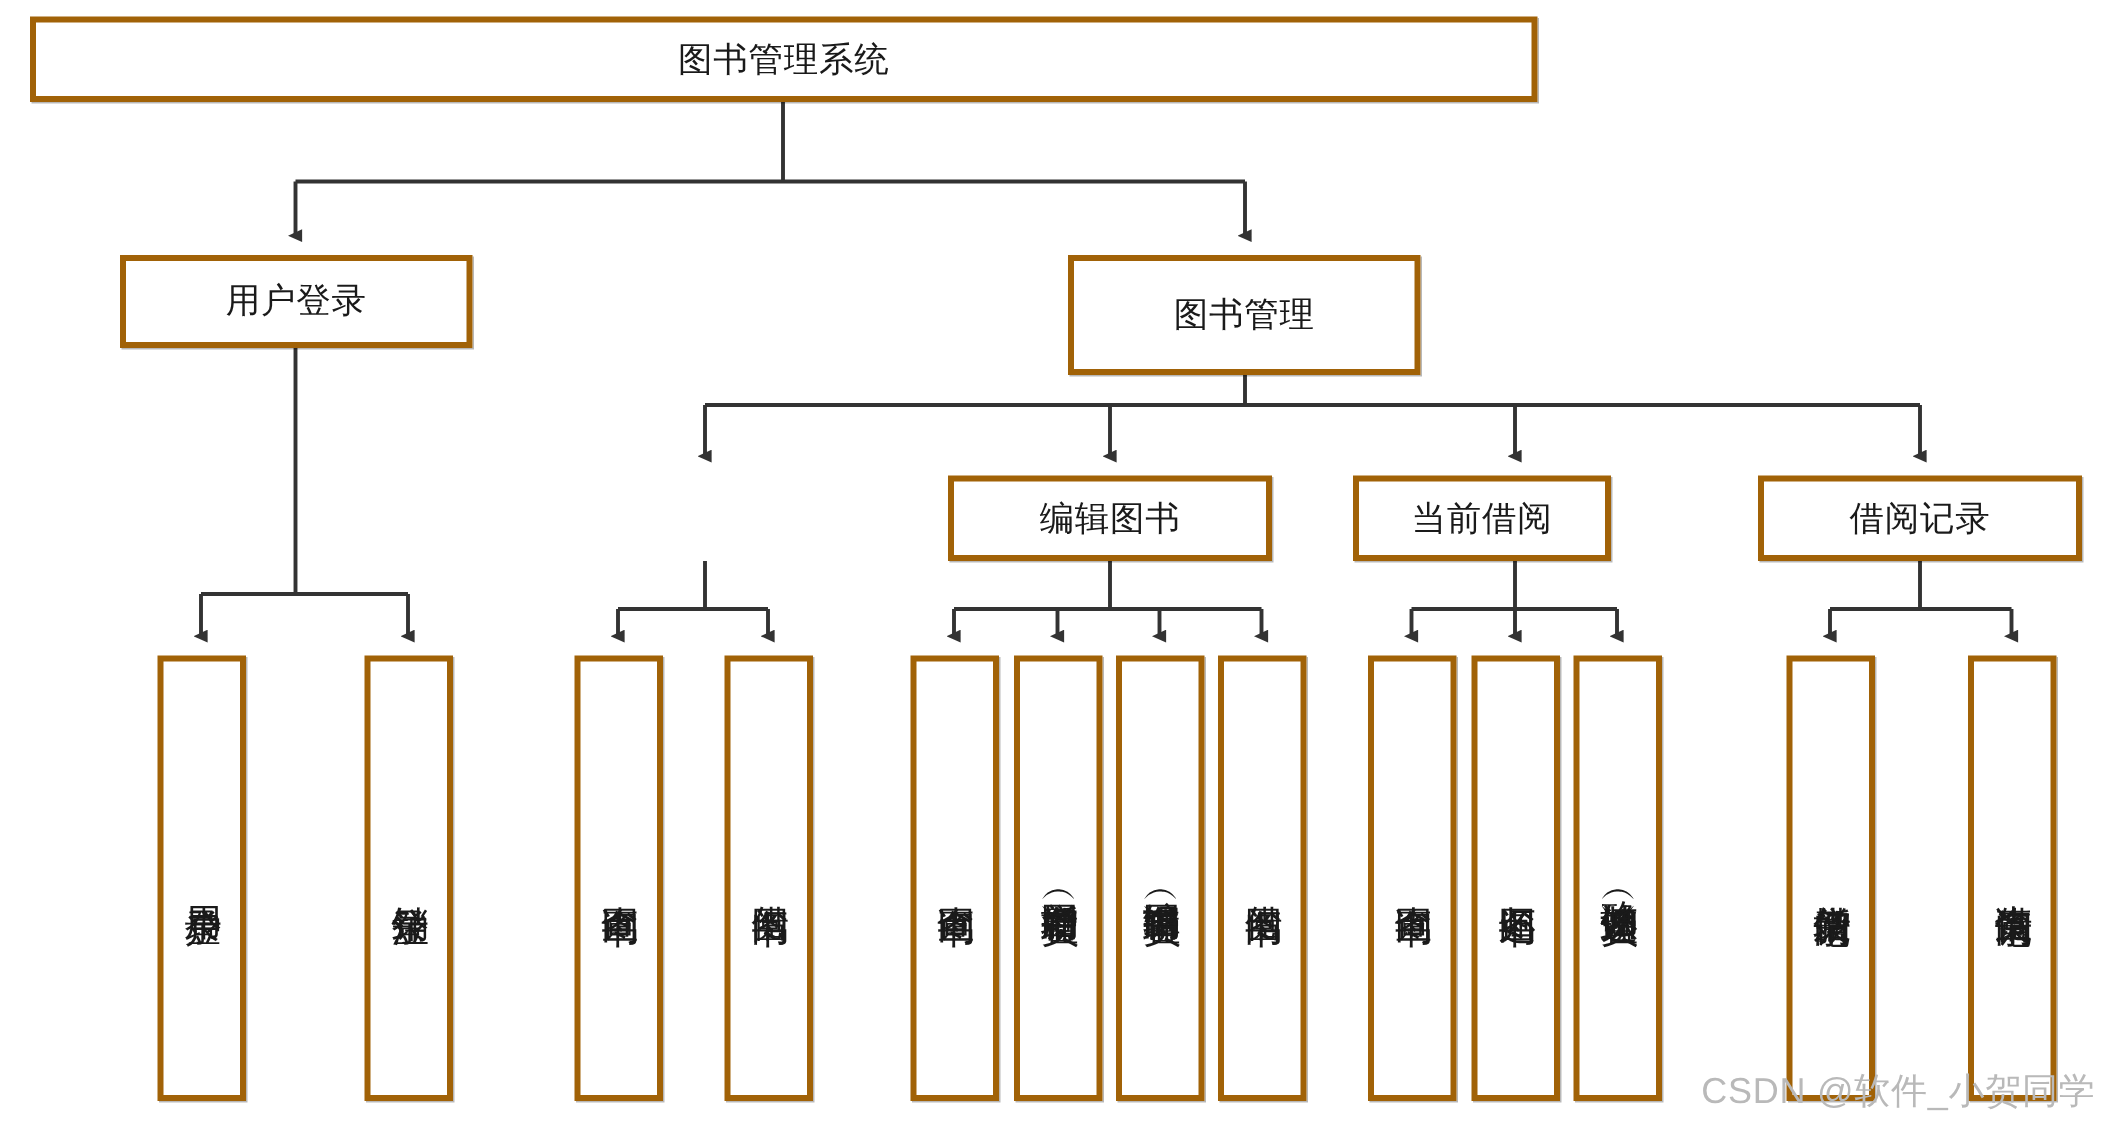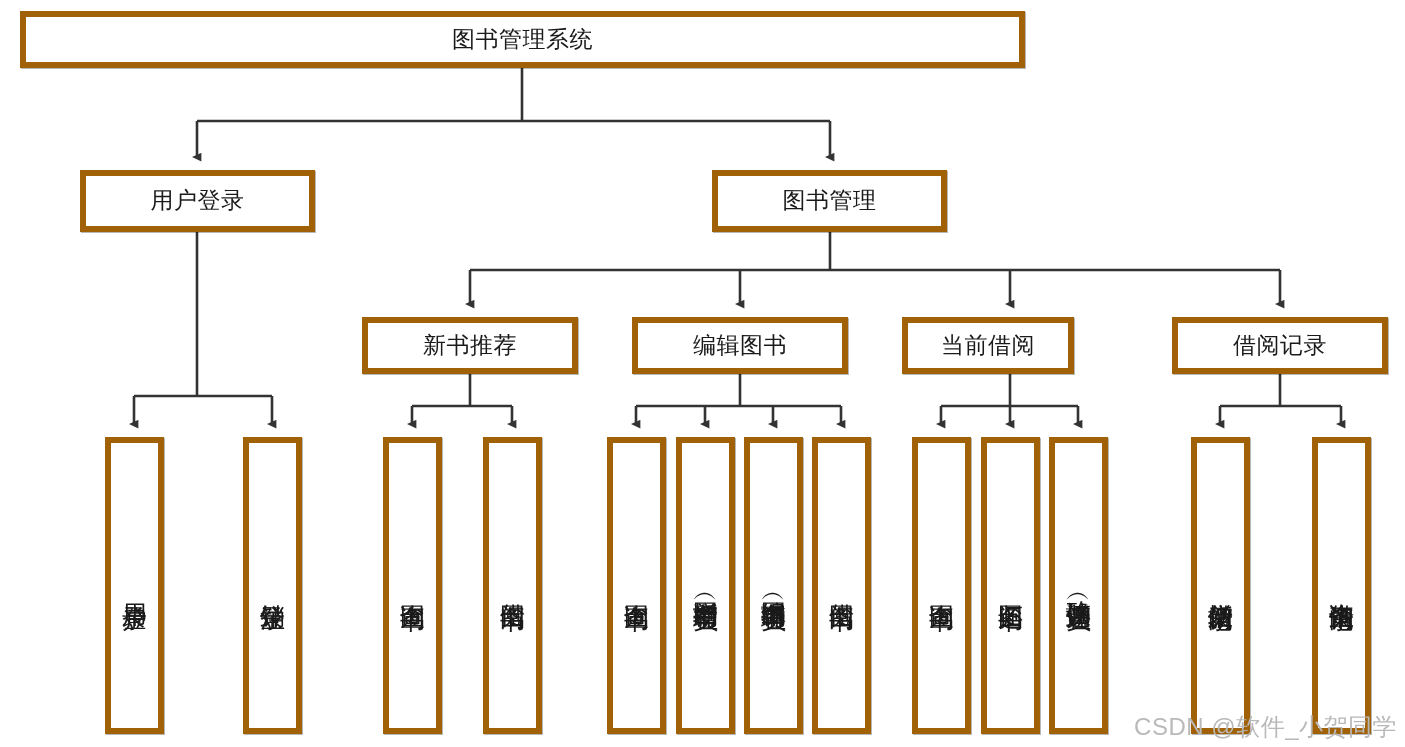--- a/index.html
+++ b/index.html
@@ -21,21 +21,21 @@
     position: absolute;
     left: 0;
     top: 0;
     width: 1405px;
     height: 747px;
     pointer-events: none;
   }
   .node {
     position: absolute;
     box-sizing: border-box;
-    border: 6px solid #a16207;
+    border: 4px solid #a16207;
     background: #ffffff;
     display: flex;
     align-items: center;
     justify-content: center;
     box-shadow: 1px 1px 0 rgba(0,0,0,0.28);
   }
   .node .label {
     color: #1a1a1a;
     line-height: 1.12;
     text-align: center;
@@ -129,27 +129,24 @@
   </svg>
 
   <div class="node root horiz" style="left:20px; top:11px; width:1005px; height:57px;">
     <span class="label">图书管理系统</span>
   </div>
 
   <div class="node horiz" style="left:80px; top:170px; width:235px; height:62px;">
     <span class="label">用户登录</span>
   </div>
 
-  <div class="node horiz" style="left:712px; top:170px; width:235px; height:62px;">
+  <div class="node horiz" style="left:712px; top:170px; width:235px; height:80px;">
     <span class="label">图书管理</span>
   </div>
 
-  <div class="node horiz" style="left:362px; top:317px; width:216px; height:57px;">
-    <span class="label">新书推荐</span>
-  </div>
 
   <div class="node horiz" style="left:632px; top:317px; width:216px; height:57px;">
     <span class="label">编辑图书</span>
   </div>
 
   <div class="node horiz" style="left:902px; top:317px; width:172px; height:57px;">
     <span class="label">当前借阅</span>
   </div>
 
   <div class="node horiz" style="left:1172px; top:317px; width:216px; height:57px;">

